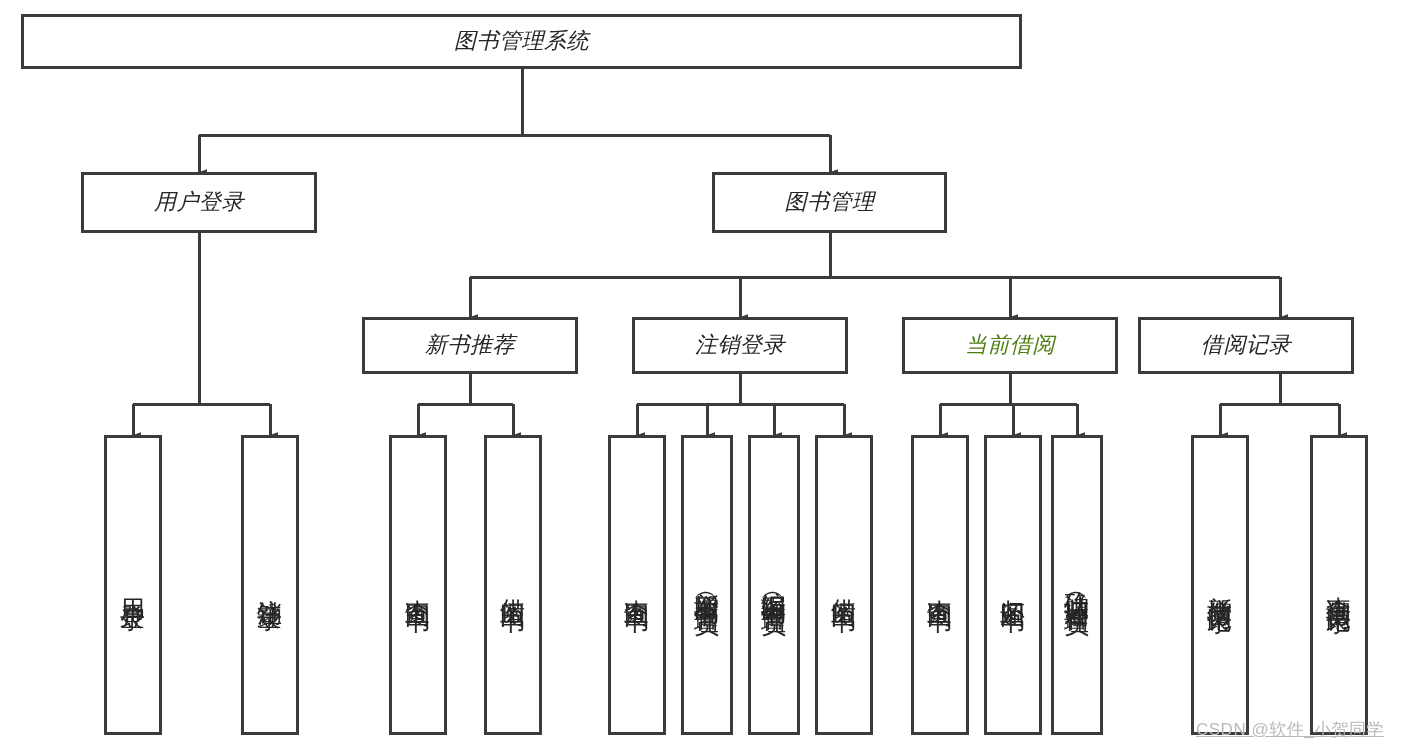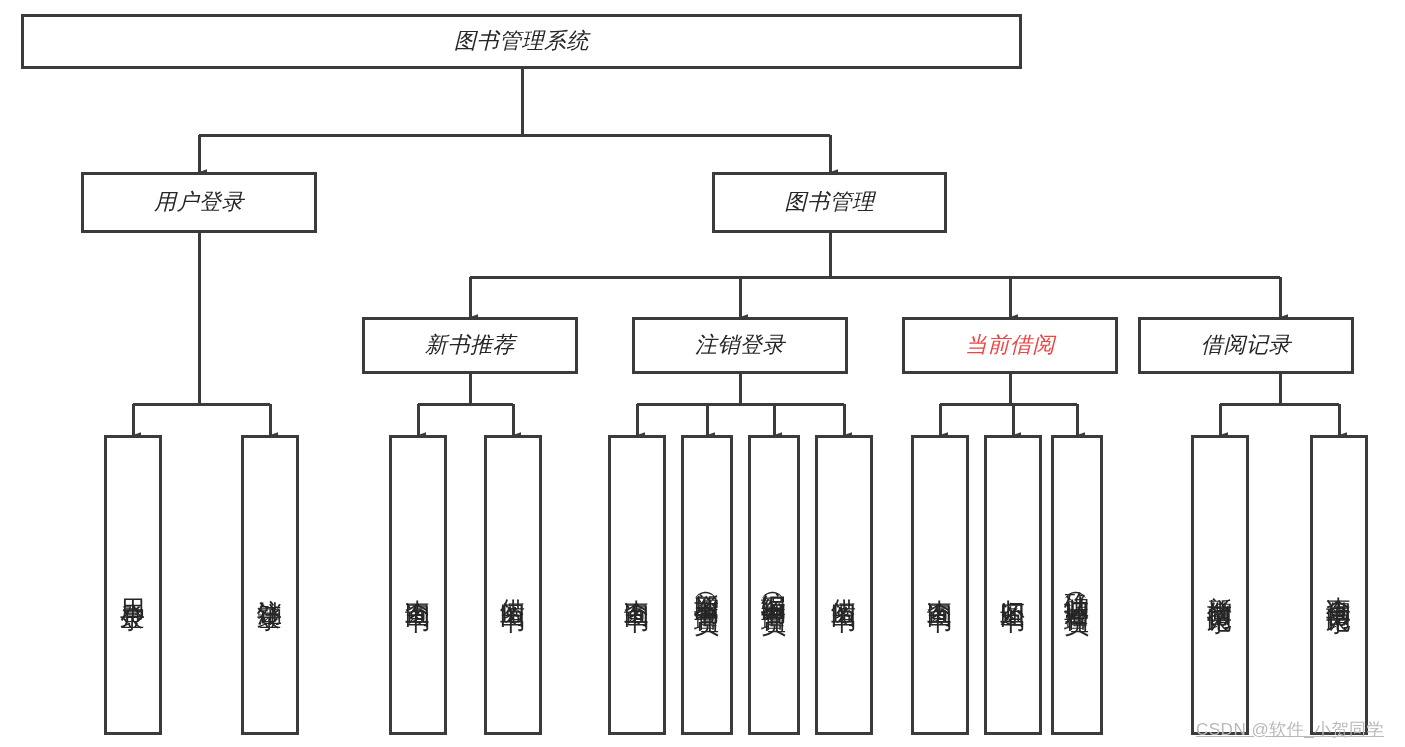--- a/index.html
+++ b/index.html
@@ -118,21 +118,21 @@
       </div>
       <div class="node node-h" style="left: 712px; top: 172px; width: 235px; height: 61px; border-color: rgb(59, 59, 59); background: rgb(255, 255, 255); color: rgb(38, 38, 38);">
         <span>图书管理</span>
       </div>
       <div class="node node-h" style="left: 362px; top: 317px; width: 216px; height: 57px; border-color: rgb(59, 59, 59); background: rgb(255, 255, 255); color: rgb(38, 38, 38);">
         <span>新书推荐</span>
       </div>
       <div class="node node-h" style="left: 632px; top: 317px; width: 216px; height: 57px; border-color: rgb(59, 59, 59); background: rgb(255, 255, 255); color: rgb(38, 38, 38);">
         <span>注销登录</span>
       </div>
-      <div class="node node-h" style="left: 902px; top: 317px; width: 216px; height: 57px; border-color: rgb(59, 59, 59); background: rgb(255, 255, 255); color: #ef4444;">
+      <div class="node node-h" style="left: 902px; top: 317px; width: 216px; height: 57px; border-color: rgb(59, 59, 59); background: rgb(255, 255, 255); color: #4d7c0f;">
         <span>当前借阅</span>
       </div>
       <div class="node node-h" style="left: 1138px; top: 317px; width: 216px; height: 57px; border-color: rgb(59, 59, 59); background: rgb(255, 255, 255); color: rgb(38, 38, 38);">
         <span>借阅记录</span>
       </div>
       <div class="node node-v" style="left: 104px; top: 435px; width: 58px; height: 300px; border-color: rgb(59, 59, 59); background: rgb(255, 255, 255); color: rgb(38, 38, 38);">
         <span>用户登录</span>
       </div>
       <div class="node node-v" style="left: 241px; top: 435px; width: 58px; height: 300px; border-color: rgb(59, 59, 59); background: rgb(255, 255, 255); color: rgb(38, 38, 38);">
         <span>注销登录</span>

